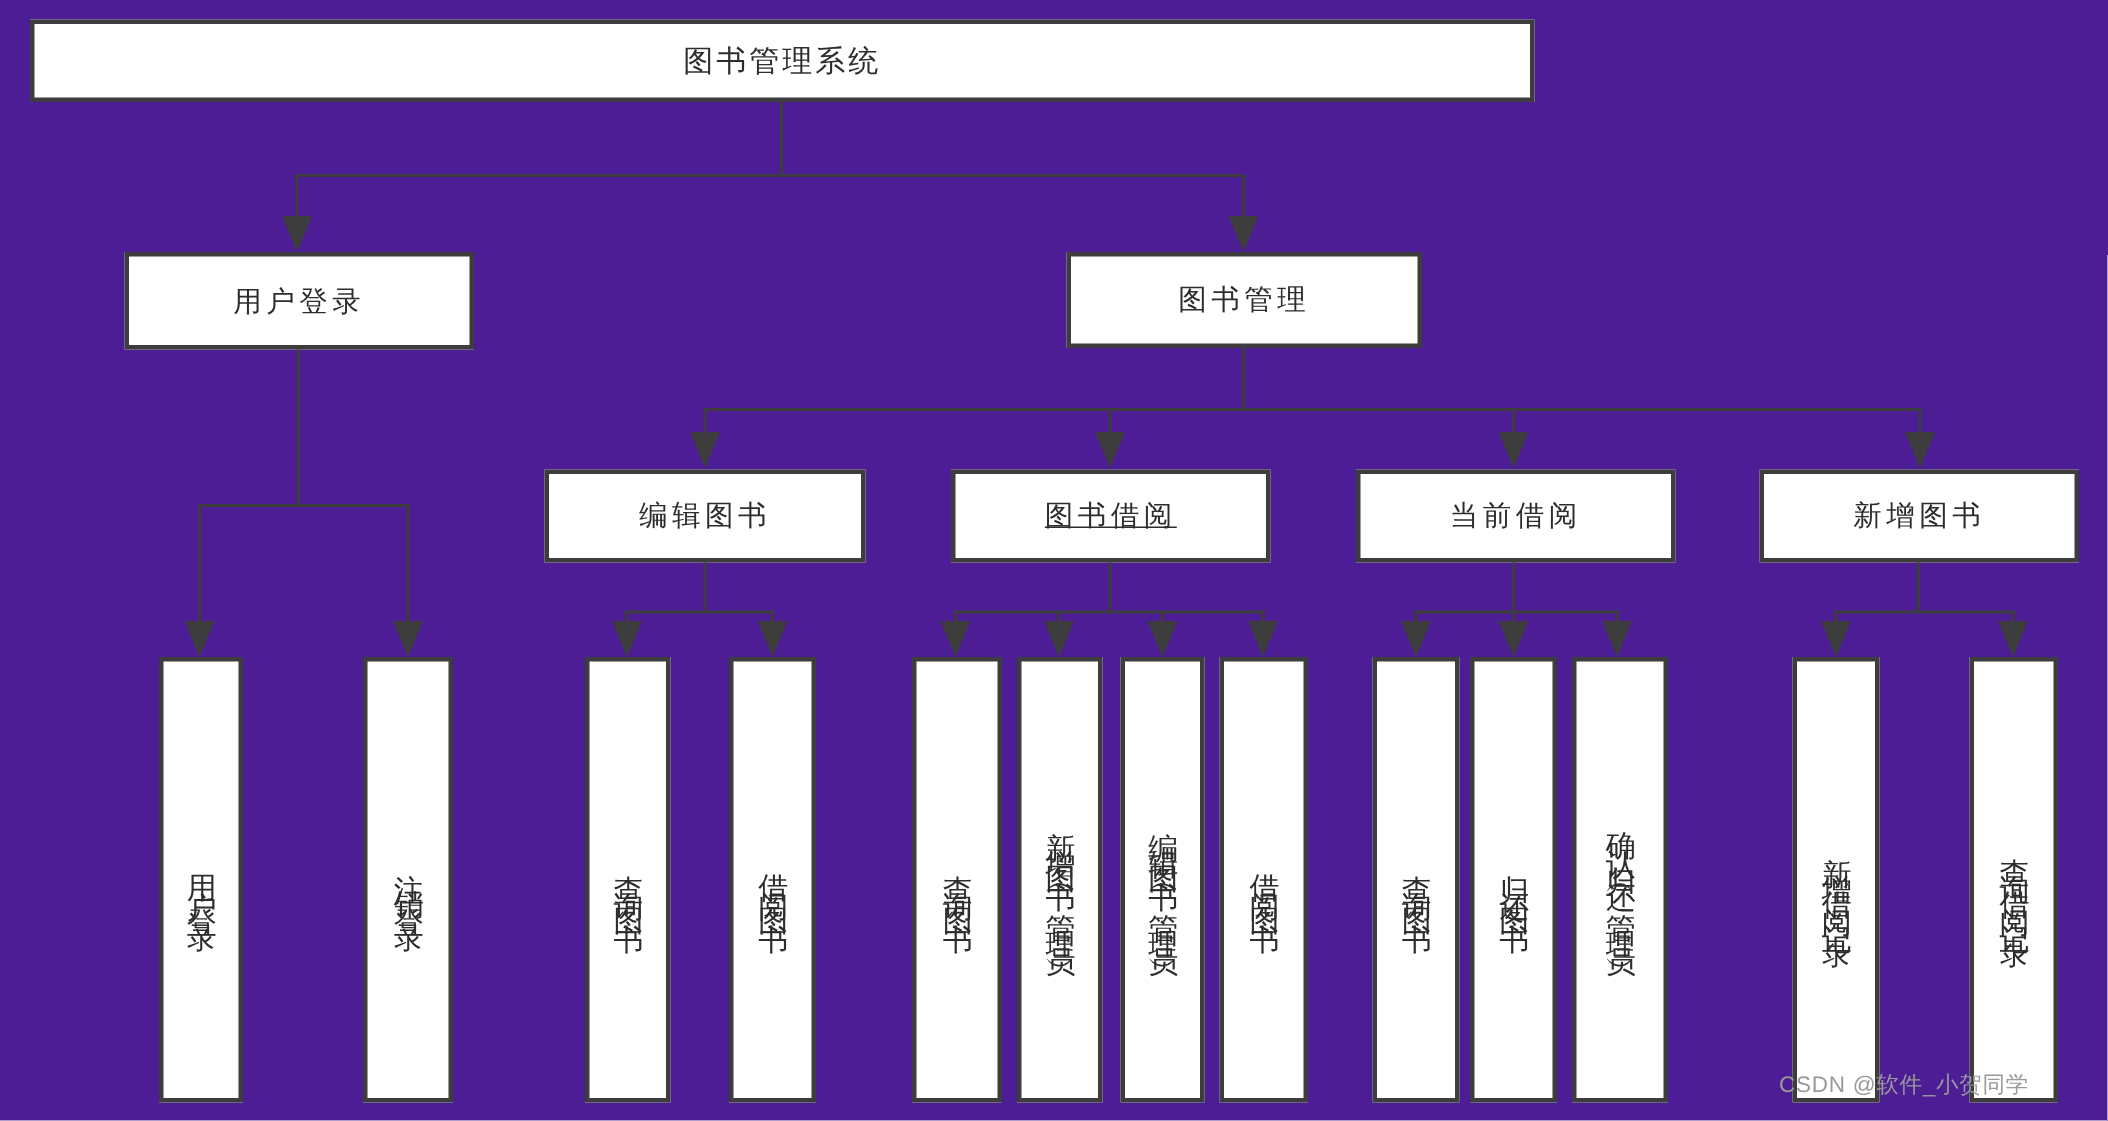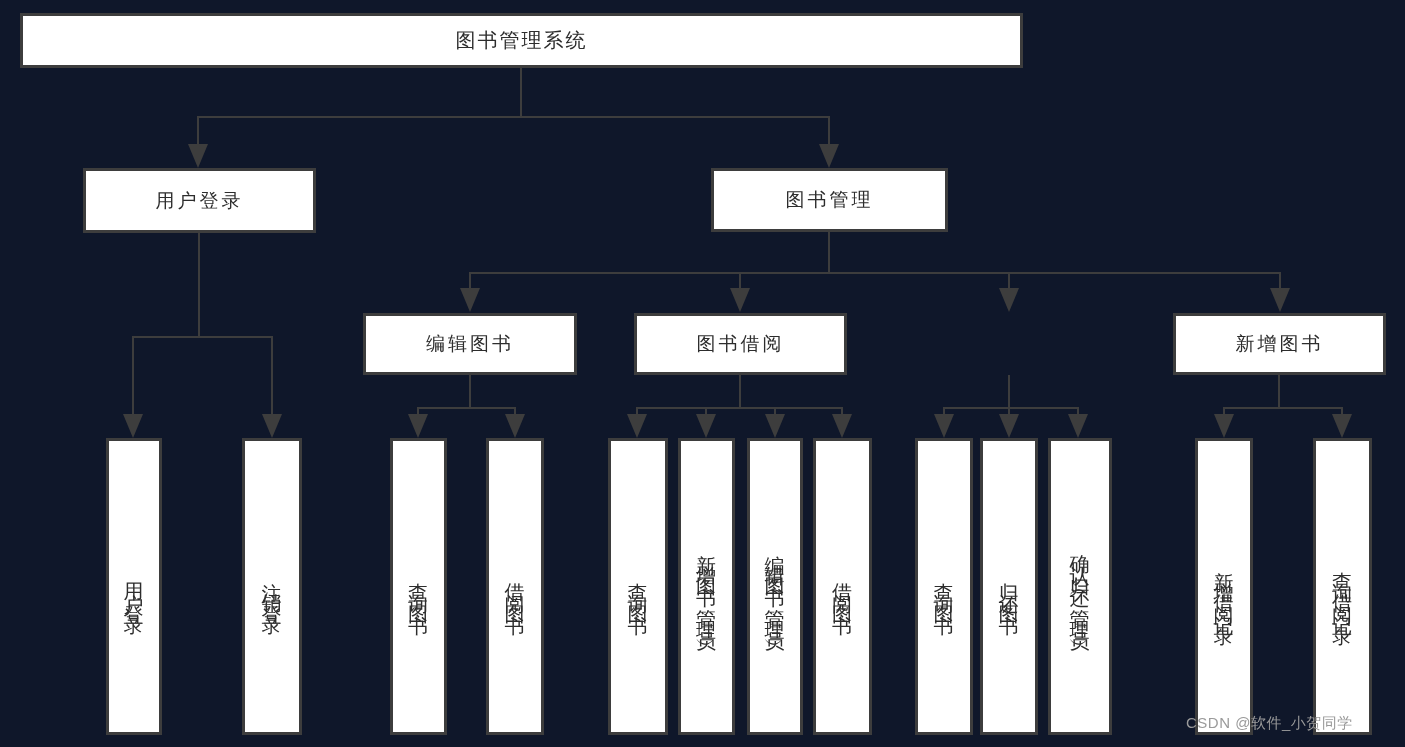--- a/index.html
+++ b/index.html
@@ -5,21 +5,21 @@
   html, body {
     margin: 0;
     padding: 0;
     background: #ffffff;
     font-family: "Liberation Sans", "DejaVu Sans", sans-serif;
   }
   .canvas {
     position: relative;
     width: 1405px;
     height: 747px;
-    background: #0f172a;
+    background: #4c1d95;
     overflow: hidden;
     color: #2d2d2d;
   }
   
   .node {
     position: absolute;
     box-sizing: border-box;
     background: #ffffff;
     border: 3px solid #3d3d3d;
     display: flex;
@@ -91,21 +91,22 @@
   <div class="vl" style="left:469px; top:272px; height:18px;"></div>
   <div class="arrow" style="left:460px; top:288px;"></div>
   <div class="vl" style="left:739px; top:272px; height:18px;"></div>
   <div class="arrow" style="left:730px; top:288px;"></div>
   <div class="vl" style="left:1008px; top:272px; height:18px;"></div>
   <div class="arrow" style="left:999px; top:288px;"></div>
   <div class="vl" style="left:1279px; top:272px; height:18px;"></div>
   <div class="arrow" style="left:1270px; top:288px;"></div>
 
   <div class="node hbox" style="left:363px; top:313px; width:214px; height:62px;">编辑图书</div>
-  <div class="node hbox" style="left:634px; top:313px; width:213px; height:62px;">图书借阅</div>
+  <div class="node hbox" style="left:634px; top:313px; width:213px; height:62px;text-decoration:underline;">图书借阅</div>
+  <div class="node hbox" style="left:904px; top:313px; width:213px; height:62px;">当前借阅</div>
   <div class="node hbox" style="left:1173px; top:313px; width:213px; height:62px;">新增图书</div>
 
   <div class="vl" style="left:469px; top:375px; height:33px;"></div>
   <div class="hl" style="left:417px; top:407px; width:99px;"></div>
   <div class="vl" style="left:417px; top:407px; height:9px;"></div>
   <div class="arrow" style="left:408px; top:414px;"></div>
   <div class="vl" style="left:514px; top:407px; height:9px;"></div>
   <div class="arrow" style="left:505px; top:414px;"></div>
 
   <div class="vl" style="left:739px; top:375px; height:33px;"></div>

